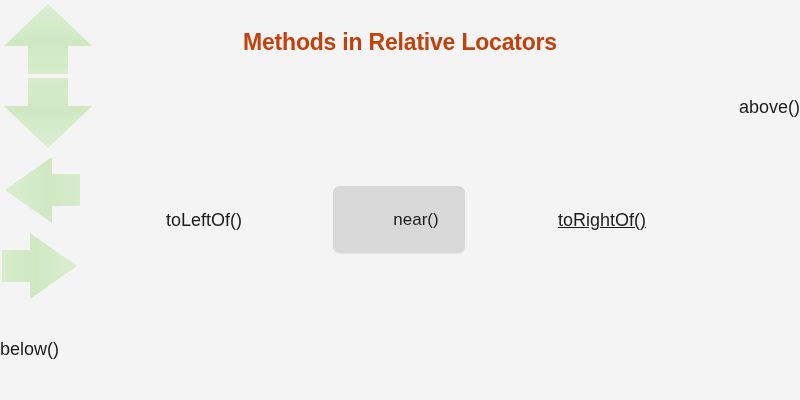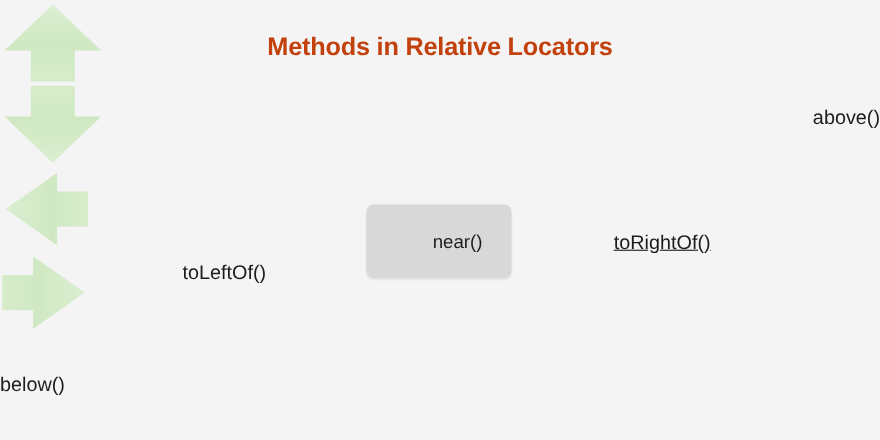--- a/index.html
+++ b/index.html
@@ -84,21 +84,20 @@
     text-align: right;
     margin-top: 13px;
   }
   #label-below {
     left: 0; top: 339px; width: 800px;
     text-align: left;
   }
   #label-left {
     left: 0; top: 210px; width: 242px;
     text-align: right;
-    margin-top: 28px;
   }
   #label-right {
     left: 558px; top: 210px; width: 242px;
     text-align: left;
     text-decoration: underline;
   }
 </style>
 </head>
 <body>
 

